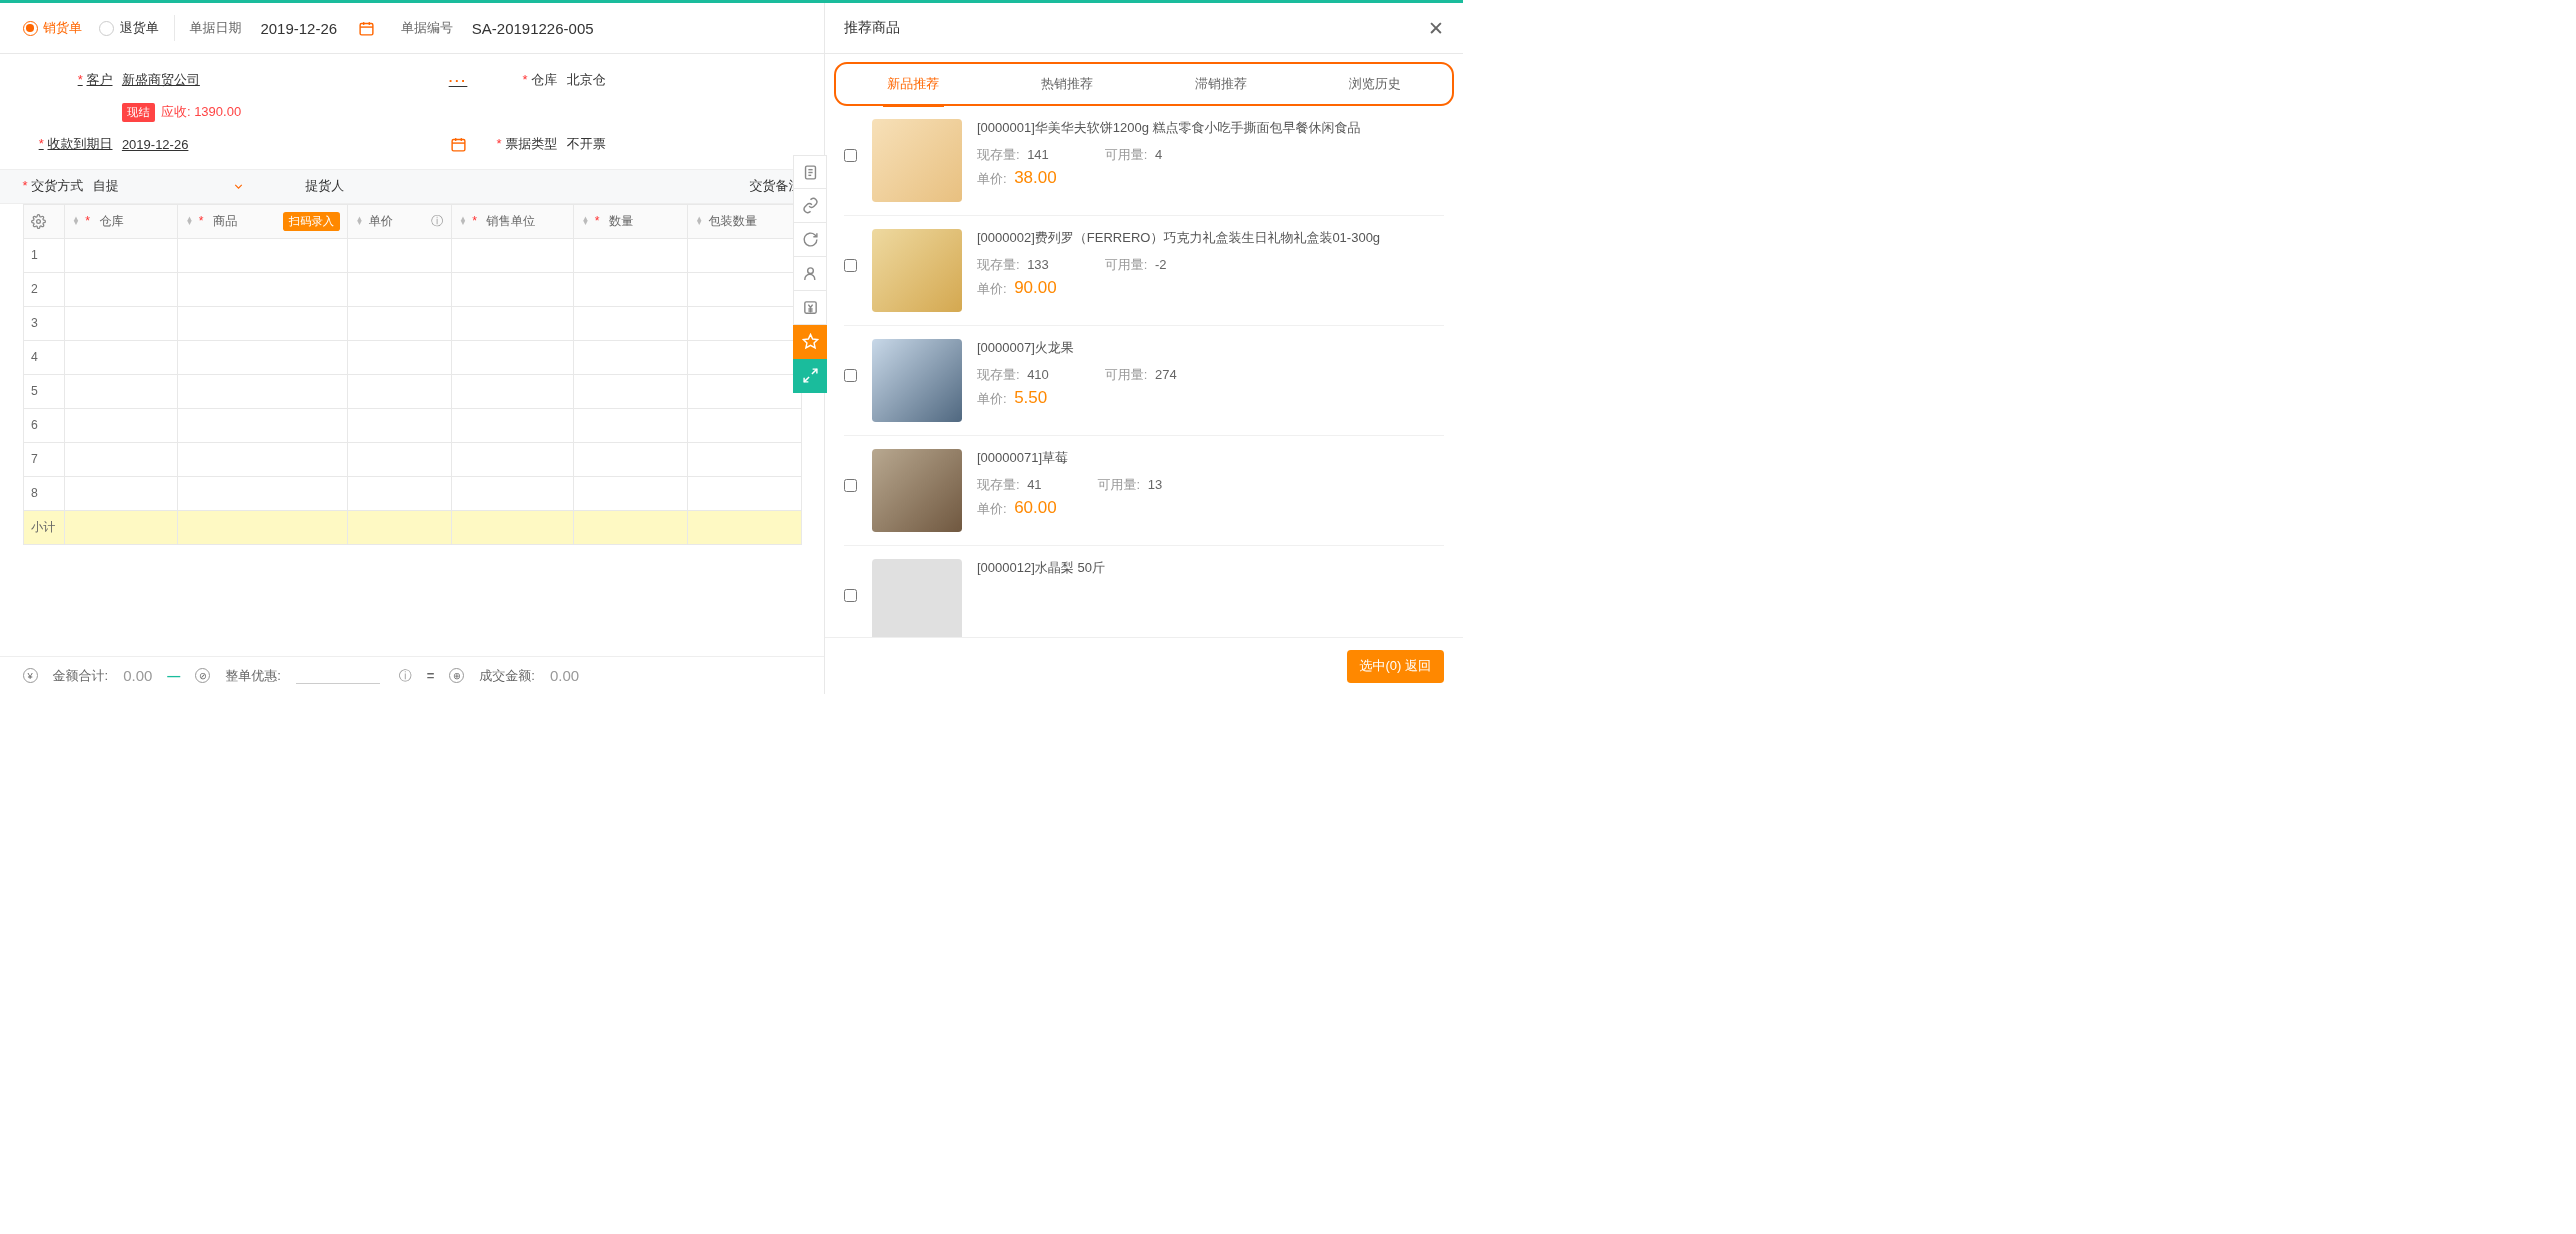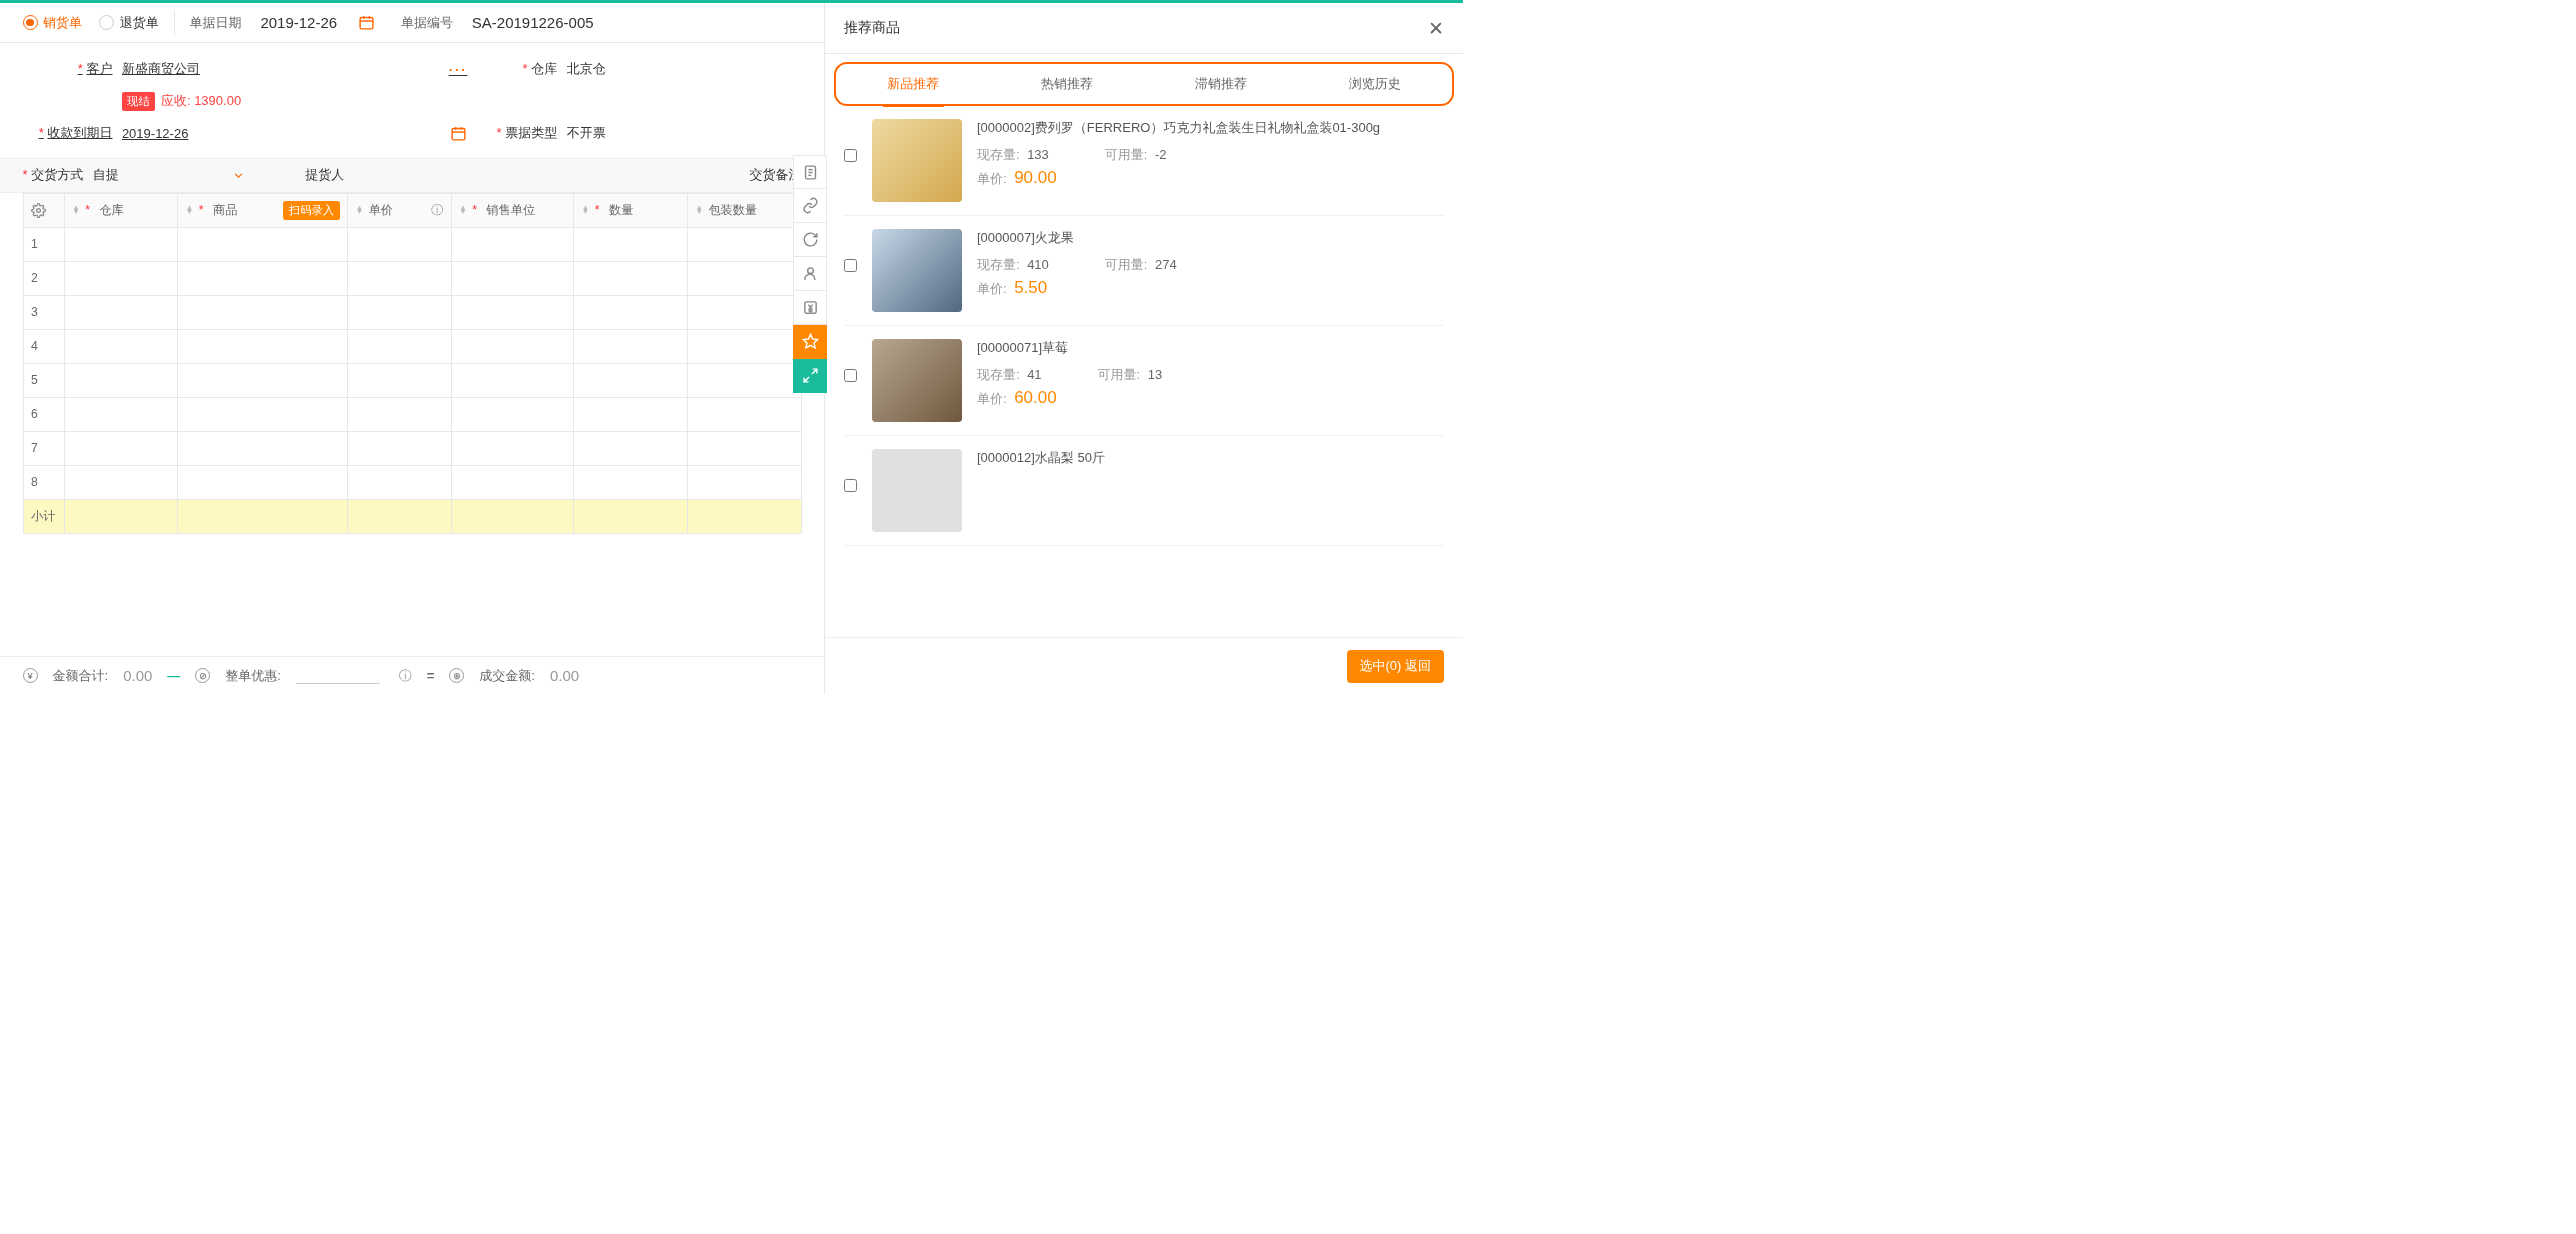--- a/index.html
+++ b/index.html
@@ -1,19 +1,19 @@
 <!DOCTYPE html>
 <html style="font-size:15px"><head>
 <meta charset="utf-8">
 <style>
 * { box-sizing: border-box; margin: 0; padding: 0; }
 body { font-family: -apple-system, "PingFang SC", "Microsoft YaHei", sans-serif; font-size: 13px; color: #333; background: #fff; }
 .app { display: flex; width: 1463px; height: 694px; border-top: 3.8px solid #1abc9c; }
 .main { flex: 1; min-width: 0; background: #fff; border-right: 0.9px solid #e8e8e8; display: flex; flex-direction: column; }
-.topbar { display: flex; align-items: center; height: 40px; padding: 0 22.5px; border-bottom: 0.9px solid #e8e8e8; gap: 15px; }
+.topbar { display: flex; align-items: center; height: 51px; padding: 0 22.5px; border-bottom: 0.9px solid #e8e8e8; gap: 15px; }
 .radio-group { display: flex; align-items: center; gap: 17px; }
 .radio { display: flex; align-items: center; gap: 5.6px; cursor: pointer; }
 .radio-circle { width: 15px; height: 15px; border: 0.9px solid #ccc; border-radius: 50%; display: flex; align-items: center; justify-content: center; }
 .radio-circle.active { border-color: #f60; }
 .radio-circle.active::after { content: ""; width: 7.5px; height: 7.5px; background: #f60; border-radius: 50%; }
 .radio.active { color: #f60; }
 .topbar-sep { width: 0.9px; height: 26px; background: #e8e8e8; }
 .topbar-label { color: #666; }
 .topbar-value { font-size: 15px; color: #333; margin-left: 3.8px; }
 .cal-icon { color: #f60; margin-left: 5.6px; }
@@ -400,20 +400,32 @@
       <div class="panel-tabs">
         <div class="ptab active">新品推荐</div>
         <div class="ptab">热销推荐</div>
         <div class="ptab">滞销推荐</div>
         <div class="ptab">浏览历史</div>
       </div>
     </div>
     <div class="prod-list">
       <div class="prod-item">
         <input type="checkbox" class="pchk" style="">
+        <div class="pimg"></div>
+        <div class="pinfo">
+          <div class="pname">[0000001]华美华夫软饼1200g 糕点零食小吃手撕面包早餐休闲食品</div>
+          <div class="pstats">
+            <span><span class="pstat-label">现存量:</span><span class="pstat-val">141</span></span>
+            <span><span class="pstat-label">可用量:</span><span class="pstat-val">4</span></span>
+          </div>
+          <div><span class="pprice-label">单价:</span><span class="pprice">38.00</span></div>
+        </div>
+      </div>
+      <div class="prod-item">
+        <input type="checkbox" class="pchk" style="">
         <div class="pimg p2"></div>
         <div class="pinfo">
           <div class="pname">[0000002]费列罗（FERRERO）巧克力礼盒装生日礼物礼盒装01-300g</div>
           <div class="pstats">
             <span><span class="pstat-label">现存量:</span><span class="pstat-val">133</span></span>
             <span><span class="pstat-label">可用量:</span><span class="pstat-val">-2</span></span>
           </div>
           <div><span class="pprice-label">单价:</span><span class="pprice">90.00</span></div>
         </div>
       </div>

